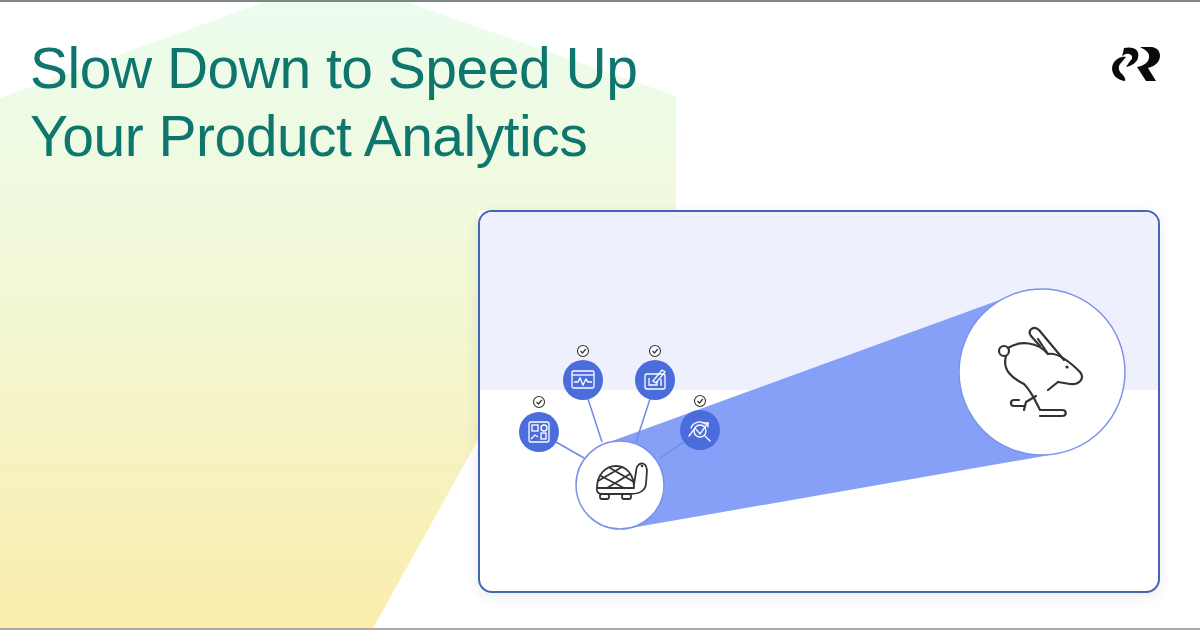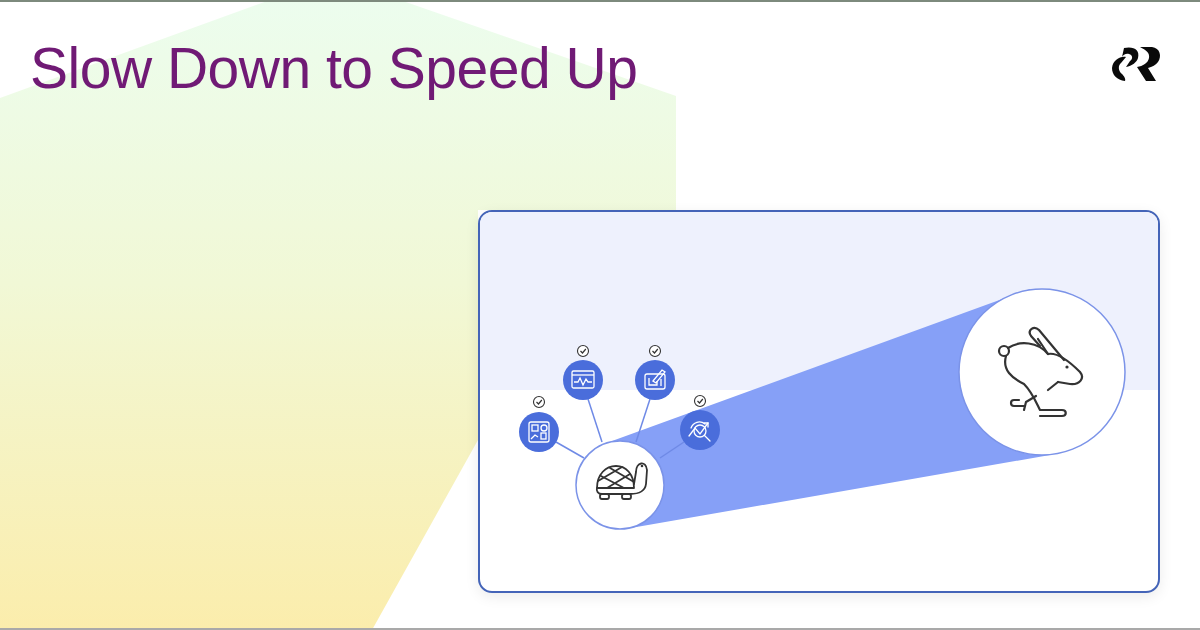--- a/index.html
+++ b/index.html
@@ -1,19 +1,19 @@
 <!DOCTYPE html>
 <html><head>
 <meta charset="utf-8">
 <style>
   html, body { margin: 0; padding: 0; }
   body { width: 1200px; height: 630px; overflow: hidden; background: #ffffff; position: relative; font-family: "Liberation Sans", sans-serif; }
   .frame { position: absolute; inset: 0; border-top: 2px solid #7d8a7d; border-bottom: 2px solid #a9a9a9; box-sizing: border-box; }
   .bg-shape { position: absolute; left: 0; top: 0; width: 1200px; height: 630px; }
-  .title { position: absolute; left: 30px; top: 34px; margin: 0; font-family: "Liberation Sans", sans-serif; font-weight: 400; font-size: 57px; line-height: 68px; color: #701a75; letter-spacing: -0.5px; }
+  .title { position: absolute; left: 30px; top: 34px; margin: 0; font-family: "Liberation Sans", sans-serif; font-weight: 400; font-size: 57px; line-height: 68px; color: #0f766e; letter-spacing: -0.5px; }
   .title span { display: block; }
   .logo { position: absolute; left: 1110px; top: 44px; width: 52px; height: 40px; }
   .card { position: absolute; left: 478px; top: 210px; width: 682px; height: 383px; border: 2px solid #4464b8; border-radius: 14px; box-sizing: border-box; overflow: hidden; background: #ffffff; box-shadow: 0 4px 14px rgba(0,0,0,0.08); }
   .card-top { position: absolute; left: 0; top: 0; right: 0; height: 178px; background: #eef1fd; }
   .diagram { position: absolute; left: 0; top: 0; width: 1200px; height: 630px; }
 </style>
 </head>
 <body>
 
 <svg class="bg-shape" viewBox="0 0 1200 630" xmlns="http://www.w3.org/2000/svg">
@@ -22,20 +22,21 @@
       <stop offset="0" stop-color="#ecfdee"></stop>
       <stop offset="0.45" stop-color="#f1f8d6"></stop>
       <stop offset="1" stop-color="#fbedac"></stop>
     </linearGradient>
   </defs>
   <polygon points="0,98 270,0 400,0 676,96 676,210 478,210 478,440 372,630 0,630" fill="url(#bgGrad)"></polygon>
 </svg>
 
 <h1 class="title">
   <span>Slow Down to Speed Up</span>
+  <span>Your Product Analytics</span>
 </h1>
 
 <svg class="logo" viewBox="0 0 52 40" xmlns="http://www.w3.org/2000/svg">
   <path d="M14 4 C24 2 30 6 28 14 C27 18 22 22 16 23 L20 17 C23 15 23 11 19 10 C16 9 13 11 12 13 Z" fill="#0a0a0a"></path>
   <path d="M2 24 C3 16 10 12 16 13 L11 19 C8 21 8 27 12 30 C14 32 16 35 15 37 C7 36 2 31 2 24 Z" fill="#0a0a0a"></path>
   <path d="M30 3 L42 3 C50 4 52 12 48 18 C46 21 42 23 38 24 L46 37 L36 37 L27 23 C33 22 38 19 39 14 C40 9 36 6 30 3 Z" fill="#0a0a0a"></path>
 </svg>
 
 <div class="card">
   <div class="card-top"></div>

